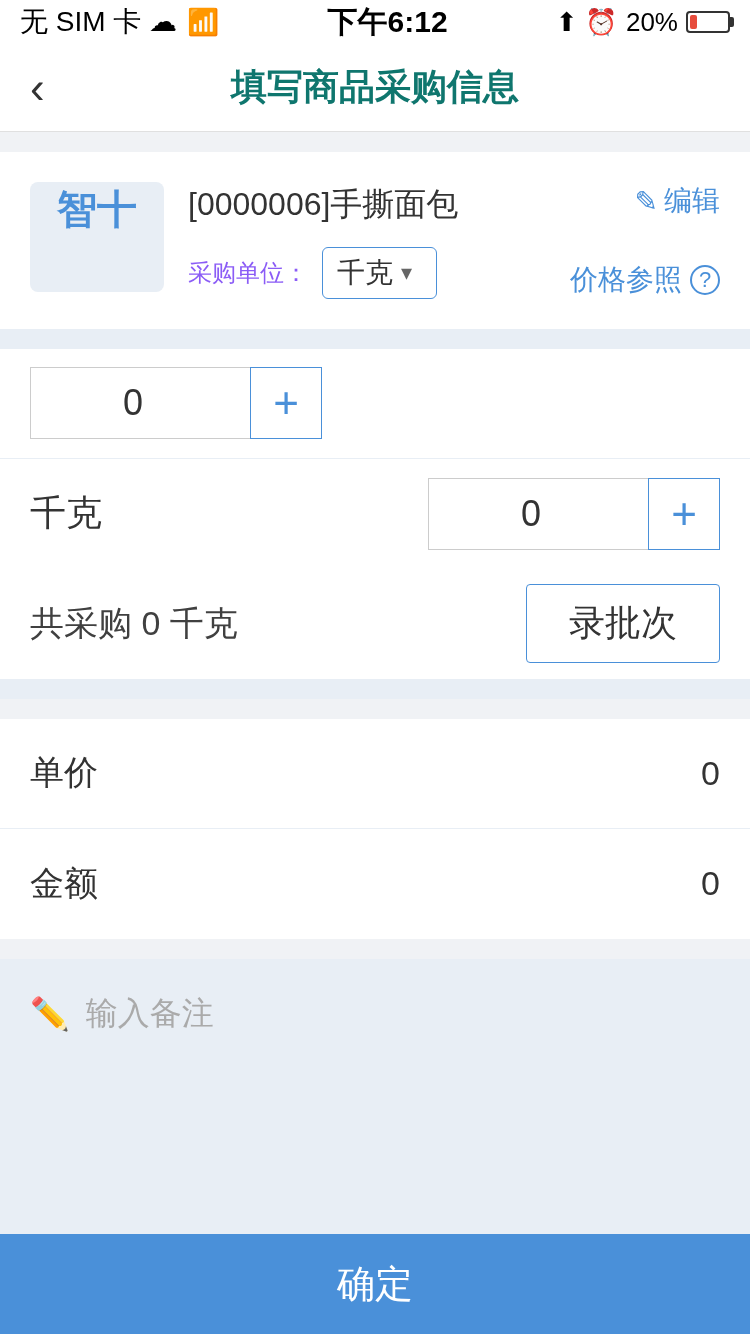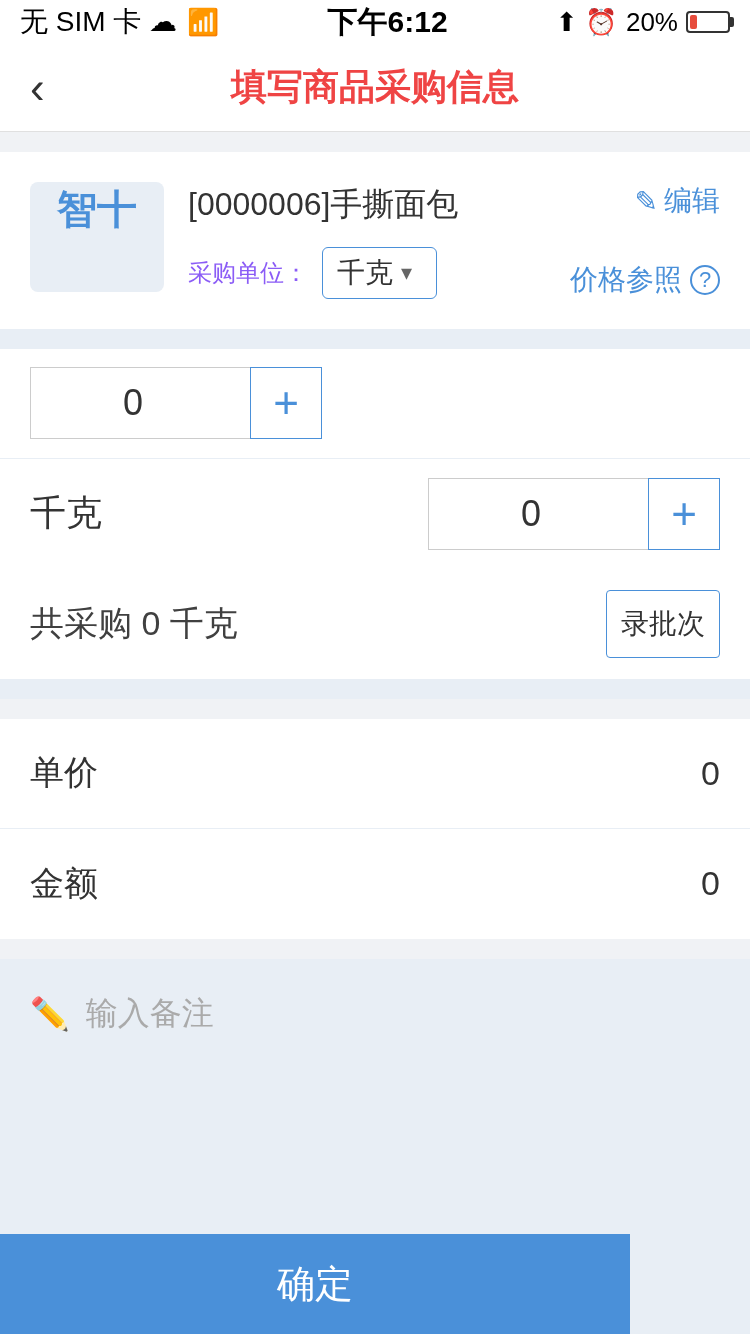--- a/index.html
+++ b/index.html
@@ -68,21 +68,21 @@
     .nav-back {
       position: absolute;
       left: 30px;
       font-size: 44px;
       color: #333;
       line-height: 1;
     }
     .nav-title {
       font-size: 36px;
       font-weight: 600;
-      color: #ef4444;
+      color: #0f766e;
     }
 
     
     .product-card {
       background: #fff;
       margin-top: 20px;
       padding: 30px;
       display: flex;
       align-items: flex-start;
       gap: 24px;
@@ -241,22 +241,22 @@
       height: 110px;
     }
     .summary-text {
       font-size: 34px;
       color: #404040;
     }
     .record-btn {
       border: 1.5px solid #4a90d9;
       background: #fff;
       color: #333;
-      font-size: 28px;
-      padding: 14px 14px;
+      font-size: 36px;
+      padding: 14px 42px;
       border-radius: 4px;
       cursor: pointer;
     }
 
     
     .price-section {
       background: #fff;
       margin-top: 20px;
     }
     .price-row {
@@ -304,21 +304,21 @@
       background: #e8eef5;
       flex: 1;
       min-height: 300px;
     }
 
     
     .confirm-btn {
       position: fixed;
       bottom: 0;
       left: 0;
-      width: 630px;
+      width: 750px;
       height: 100px;
       background: #4a90d9;
       color: #fff;
       font-size: 38px;
       font-weight: 500;
       display: flex;
       align-items: center;
       justify-content: center;
       cursor: pointer;
       border: none;

